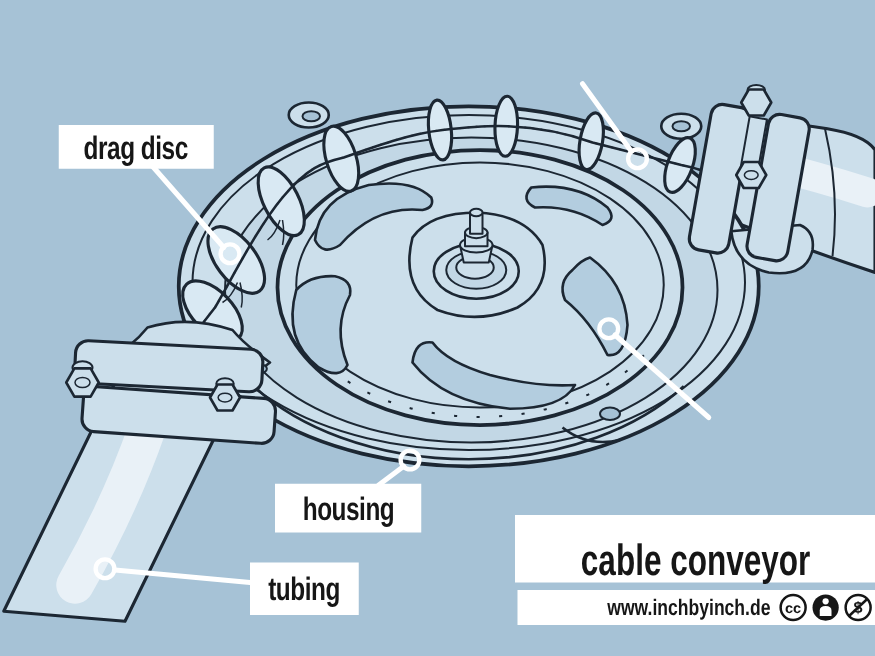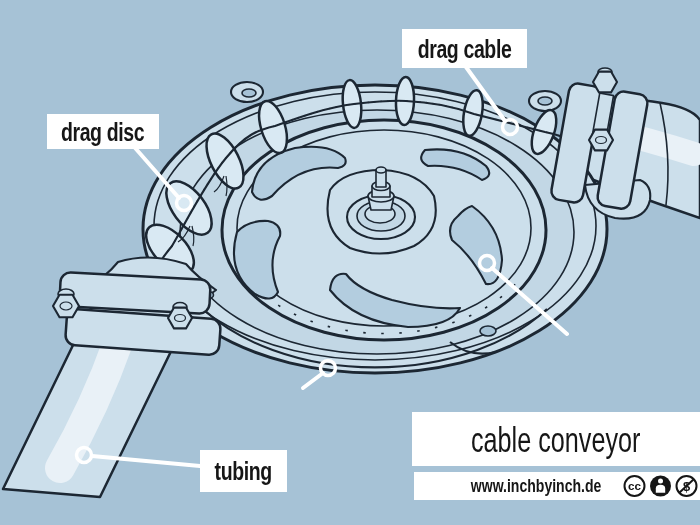--- a/index.html
+++ b/index.html
@@ -23,26 +23,26 @@
   svg .hl{stroke:var(--highlight);fill:none;stroke-linecap:round}
   svg .lead{stroke:var(--leader);stroke-width:4;fill:none;stroke-linecap:round}
   svg .leadc{stroke:var(--leader);stroke-width:3.5;fill:none}
   svg *{stroke-linejoin:round}
   .callout{position:absolute;background:var(--label-bg);color:var(--label-text);
            display:flex;align-items:center;justify-content:center;
            font-weight:bold;font-size:26px;}
   .callout .t{transform:scaleX(.75);white-space:nowrap;letter-spacing:-.5px;line-height:1;}
   .title-bar{position:absolute;left:412px;top:412px;width:288px;height:54px;
              background:var(--label-bg);color:var(--label-text);
-             display:flex;align-items:center;justify-content:center;
-             font-weight:normal;font-size:35px;}
+             display:flex;align-items:flex-end;justify-content:center;
+             font-weight:bold;font-size:35px;}
   .title-bar .t{transform:scaleX(.72);white-space:nowrap;line-height:1;}
   .site-bar{position:absolute;left:414px;top:472px;width:286px;height:28px;
             background:var(--label-bg);color:var(--label-text);
-            display:flex;align-items:center;justify-content:flex-end;gap:15px;}
+            display:flex;align-items:center;justify-content:flex-end;}
   .site-bar .t{font-weight:bold;font-size:18px;transform:scaleX(.78);
                transform-origin:right center;white-space:nowrap;line-height:1;}
   .site-bar svg{margin-left:7px;margin-right:2px;display:block;}
 </style>
 </head>
 <body>
 
 <div class="frame">
 
 <svg class="illus" width="700" height="525" viewBox="0 0 700 525">
@@ -145,25 +145,25 @@
     <circle class="leadc" cx="184" cy="203" r="7.5"></circle>
     <line class="lead" x1="567" y1="334" x2="492" y2="268"></line>
     <circle class="leadc" cx="487" cy="263" r="7.5"></circle>
     <line class="lead" x1="303" y1="388" x2="323" y2="373"></line>
     <circle class="leadc" cx="328" cy="368" r="7.5"></circle>
     <line class="lead" x1="92" y1="456" x2="200" y2="466"></line>
     <circle class="leadc" cx="84" cy="455" r="7.5"></circle>
   </g>
 </svg>
 
-<div class="callout" style="left:402px;top:29px;width:125px;height:39px">
-  <span class="t">drag cable</span>
+<div class="callout" style="left:47px;top:100px;width:124px;height:35px">
+  <span class="t">drag disc</span>
 </div>
-<div class="callout" style="left:47px;top:114px;width:112px;height:35px">
-  <span class="t">drag disc</span>
+<div class="callout" style="left:220px;top:387px;width:117px;height:39px">
+  <span class="t">housing</span>
 </div>
 <div class="callout" style="left:200px;top:450px;width:87px;height:42px">
   <span class="t">tubing</span>
 </div>
 
 <div class="title-bar">
   <span class="t">cable conveyor</span>
 </div>
 <div class="site-bar">
   <span class="t">www.inchbyinch.de</span>

